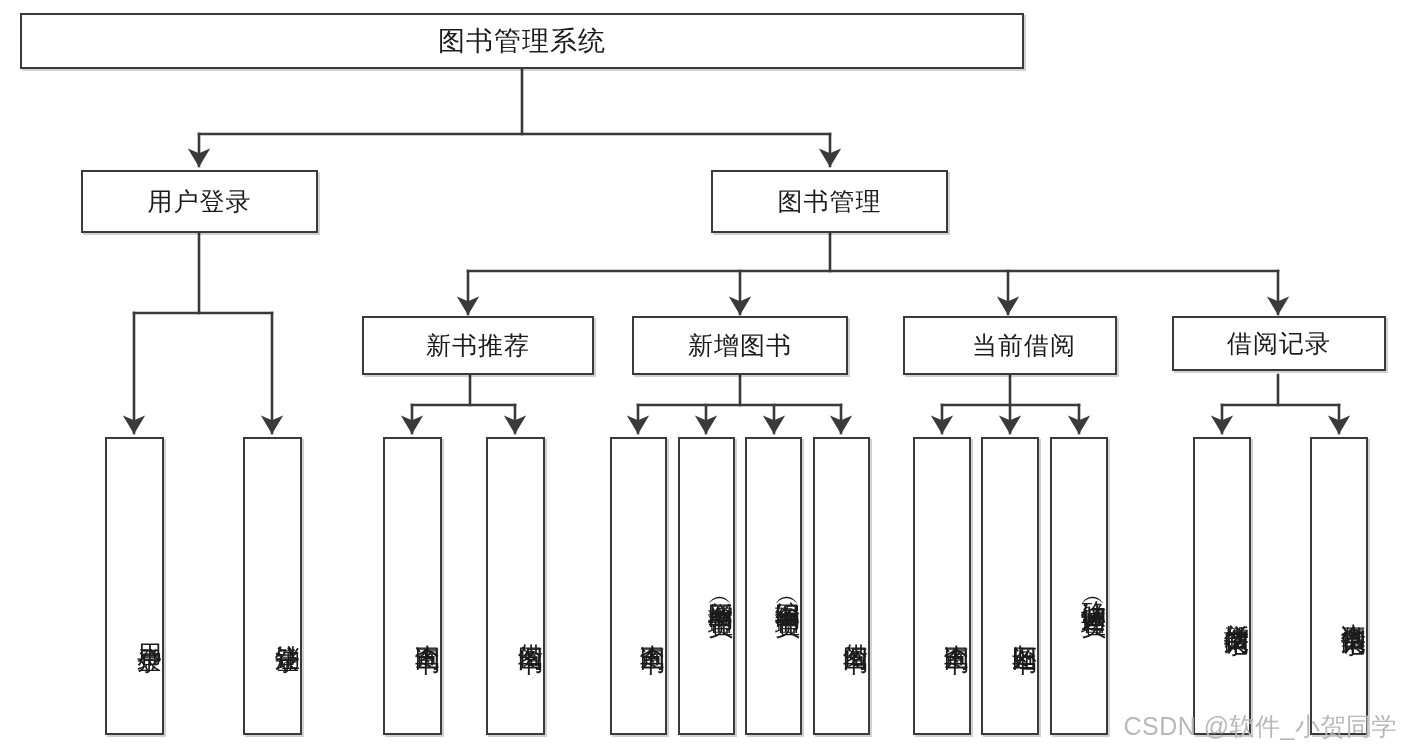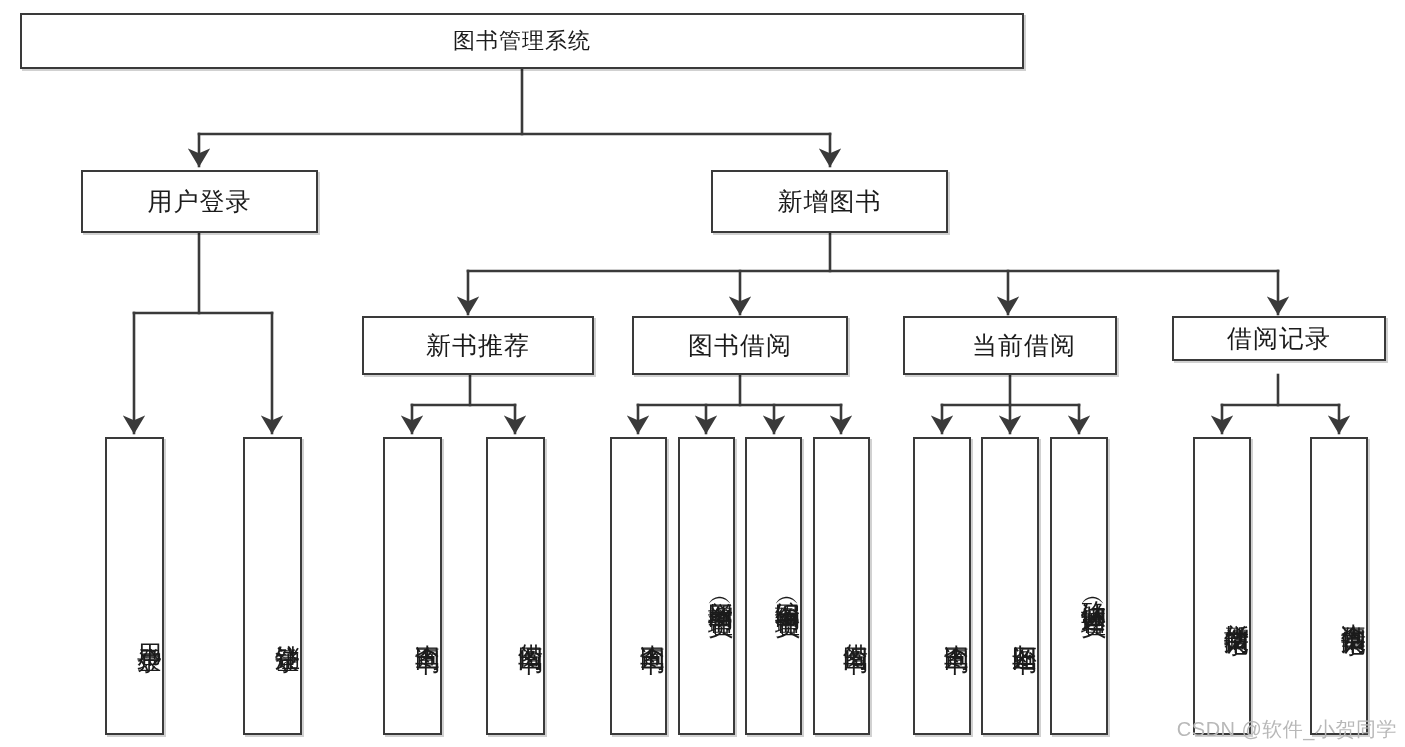--- a/index.html
+++ b/index.html
@@ -51,27 +51,27 @@
     justify-content: center;
     padding-top: 14px;
   }
   .node-box.vertical .node-label {
     writing-mode: vertical-rl;
     text-orientation: upright;
     line-height: 1.02;
     white-space: nowrap;
   }
   .node-box.root {
-    font-size: 22px;
+    font-size: 27px;
   }
   .watermark {
     position: absolute;
     right: 8px;
     bottom: 4px;
-    font-size: 20px;
+    font-size: 25px;
     color: #b8b8b8;
     letter-spacing: 0.5px;
     white-space: nowrap;
     pointer-events: none;
   }
 </style>
 </head>
 <body>
 
 <div id="diagram-root">
@@ -127,33 +127,33 @@
   </svg>
 
   <div class="node-box horizontal root" style="left:20px; top:13px; width:1004px; height:56px;">
     <span class="node-label">图书管理系统</span>
   </div>
 
   <div class="node-box horizontal" style="left:81px; top:170px; width:237px; height:63px;">
     <span class="node-label">用户登录</span>
   </div>
   <div class="node-box horizontal" style="left:711px; top:170px; width:237px; height:63px;">
-    <span class="node-label">新增图书</span>
+    <span class="node-label">图书管理</span>
   </div>
 
   <div class="node-box horizontal" style="left:362px; top:316px; width:232px; height:59px;">
     <span class="node-label">新书推荐</span>
   </div>
   <div class="node-box horizontal" style="left:632px; top:316px; width:216px; height:59px;">
-    <span class="node-label">图书借阅</span>
+    <span class="node-label">新增图书</span>
   </div>
   <div class="node-box horizontal" style="left:903px; top:316px; width:214px; height:59px;padding-left:28px;">
     <span class="node-label">当前借阅</span>
   </div>
-  <div class="node-box horizontal" style="left:1172px; top:316px; width:214px; height:45px;">
+  <div class="node-box horizontal" style="left:1172px; top:316px; width:214px; height:55px;">
     <span class="node-label">借阅记录</span>
   </div>
 
   <div class="node-box vertical" style="left:105px; top:437px; width:59px; height:298px; padding-top:84px;">
     <span class="node-label">用户登录</span>
   </div>
   <div class="node-box vertical" style="left:243px; top:437px; width:59px; height:298px; padding-top:84px;">
     <span class="node-label">注销登录</span>
   </div>
 

